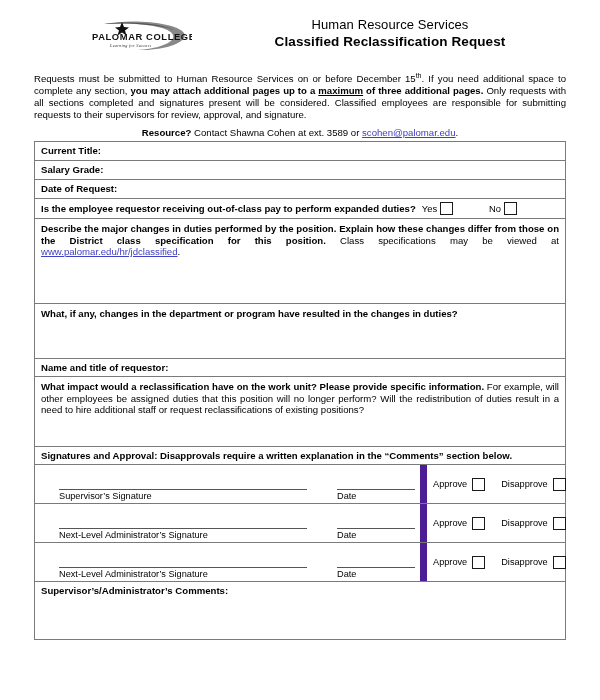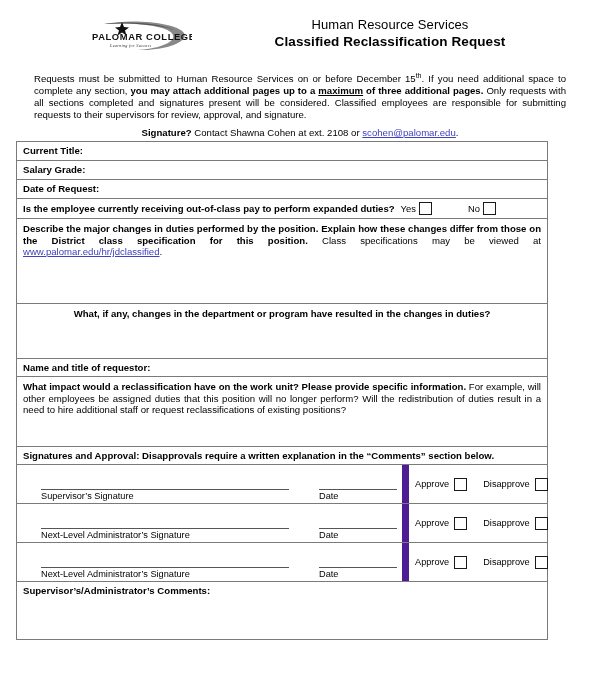--- a/index.html
+++ b/index.html
@@ -75,21 +75,21 @@
     text-align: center;
   }
   .lnk {
     color: #4040c0;
     text-decoration: underline;
   }
 
   
   .form-table {
     position: absolute;
-    left: 16px;
+    left: 34px;
     top: 127px;
     width: 532px;
     border: 1px solid #7a7a7a;
     box-sizing: border-box;
     background: #fff;
   }
   .row {
     display: flex;
     border-bottom: 1px solid #7a7a7a;
     box-sizing: border-box;
@@ -149,21 +149,21 @@
 
   
   .qtext {
     padding: 4px 6px 0 6px;
     font-size: 9.6px;
     line-height: 11.6px;
   }
   .qtext b { font-weight: bold; }
   .qtext.justify { text-align: justify; }
   .q1 { height: 85px; justify-content: flex-end; }
-  .q2 { height: 55px; justify-content: center; }
+  .q2 { height: 55px; }
   .q3 { height: 70px; }
 
   .row-requestor .cell { height: 17px; }
 
   .row-sig-head .cell { height: 17px; }
   .sig-head-note { font-weight: bold; }
 
   
   .sig-row {
     display: flex;
@@ -242,39 +242,39 @@
       <div class="title-line1">Human Resource Services</div>
       <div class="title-line2">Classified Reclassification Request</div>
     </div>
   </div>
 
   <div class="intro">
     <span>Requests must be submitted to Human Resource Services on or before December 15</span><sup>th</sup><span>.  If you need additional space to complete any section, </span><b>you may attach additional pages up to a </b><b><u>maximum</u></b><b> of three additional pages.</b><span>  Only requests with all sections completed and signatures present will be considered.  Classified employees are responsible for submitting requests to their supervisors for review, approval, and signature.</span>
   </div>
 
   <div class="questions">
-    <b>Signature?</b><span> Contact Shawna Cohen at ext. 2108 or </span><a class="lnk" href="#">scohen@palomar.edu</a><span>.</span>
+    <b>Resource?</b><span> Contact Shawna Cohen at ext. 3589 or </span><a class="lnk" href="#">scohen@palomar.edu</a><span>.</span>
   </div>
 
   <div class="form-table">
 
     <div class="row row-title">
       <div class="cell cell-full b">Current Title:</div>
     </div>
 
     <div class="row row-name">
       <div class="cell cell-right b">Salary Grade:</div>
     </div>
 
     <div class="row row-dept">
       <div class="cell cell-right b">Date of  Request:</div>
     </div>
 
     <div class="row row-ooc">
-      <div class="ooc-q">Is the employee currently receiving out-of-class pay to perform expanded duties?</div>
+      <div class="ooc-q">Is the employee requestor receiving out-of-class pay to perform expanded duties?</div>
       <div class="ooc-opts">
         <span class="ooc-lbl">Yes</span>
         <span class="chk"></span>
         <span class="ooc-gap"></span>
         <span class="ooc-lbl">No</span>
         <span class="chk"></span>
       </div>
     </div>
 
     <div class="row q1">

